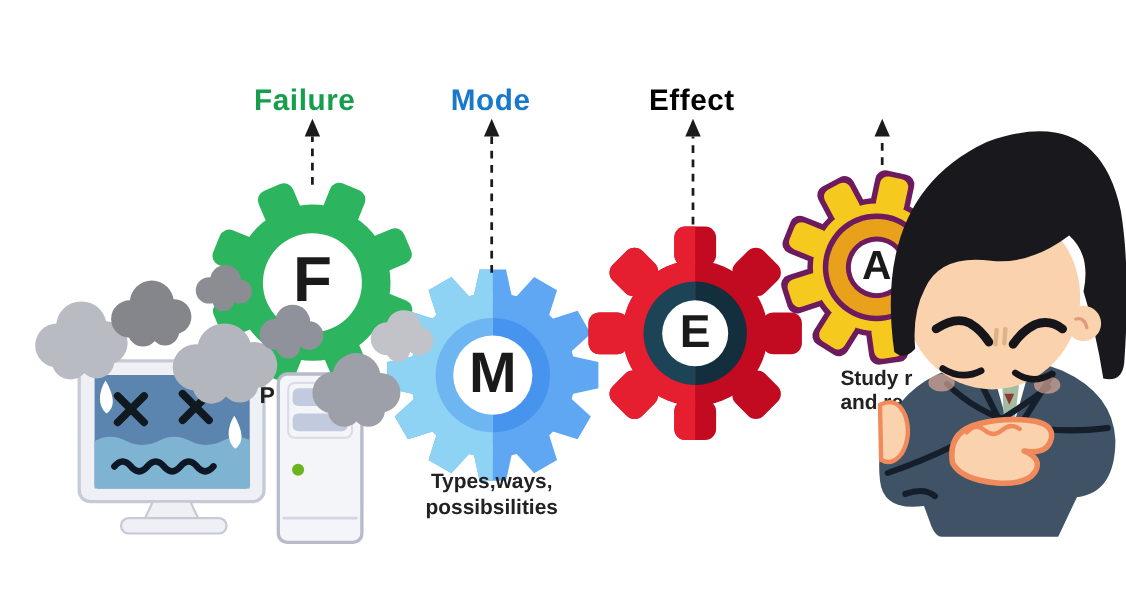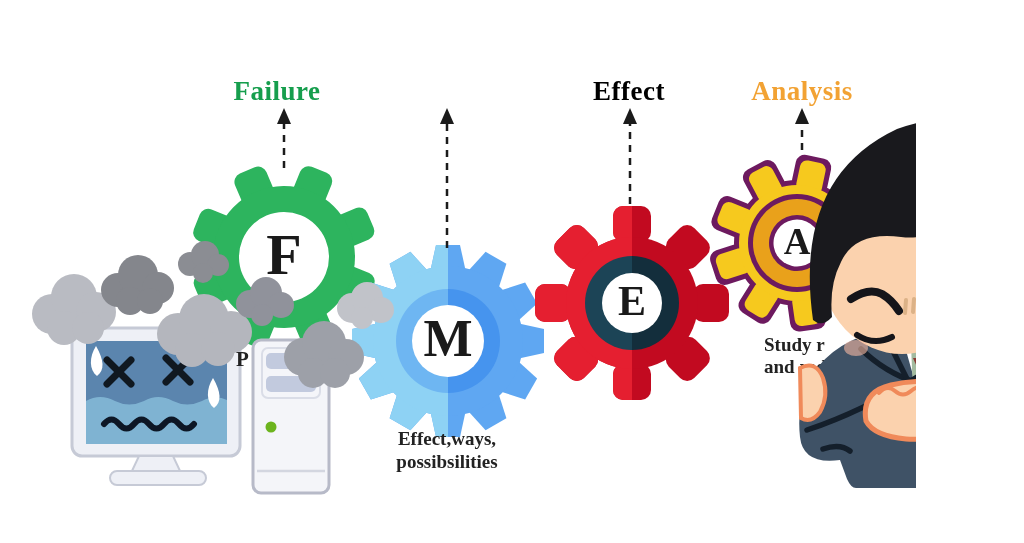--- a/index.html
+++ b/index.html
@@ -1,17 +1,17 @@
 <!DOCTYPE html>
 <html><head>
 <meta charset="utf-8">
 <style>
   html,body{margin:0;padding:0;background:#fff;}
-  #canvas{position:relative;width:916px;height:543px;background:#fff;overflow:hidden;
-          font-family:Liberation Serif, serif;}
+  #canvas{position:relative;width:1024px;height:543px;background:#fff;overflow:hidden;
+          font-family:Liberation Sans, sans-serif;}
   .layer{position:absolute;left:0;top:0;width:1024px;height:543px;}
   .step-label{position:absolute;width:140px;text-align:center;font-weight:700;font-size:27px;letter-spacing:0.5px;}
   .lbl-failure{left:207px;top:76px;color:#169e4d;}
   .lbl-mode{left:376px;top:76px;color:#1879cc;}
   .lbl-effect{left:559px;top:76px;color:#000000;}
   .lbl-analysis{left:732px;top:76px;color:#f2a233;}
   .gear-letter{position:absolute;transform:translate(-50%,-54%);font-weight:700;color:#1a1a1a;line-height:1;}
   .ltr-f{left:284px;top:257px;font-size:58px;}
   .ltr-m{left:448px;top:341px;font-size:52px;}
   .ltr-e{left:632px;top:303px;font-size:42px;}
@@ -215,30 +215,30 @@
     <g fill="#9da0a8">
       <circle cx="303" cy="357" r="19"></circle>
         <circle cx="324" cy="343" r="22"></circle>
         <circle cx="346" cy="357" r="18"></circle>
         <circle cx="313" cy="373" r="15"></circle>
         <circle cx="335" cy="373" r="15"></circle>
     </g>
   </svg>
 
   <div class="step-label lbl-failure">Failure</div>
+  <div class="step-label lbl-mode">Mode</div>
   <div class="step-label lbl-effect">Effect</div>
-  <div class="step-label lbl-analysis">Analysis</div>
 
   <div class="gear-letter ltr-f">F</div>
   <div class="gear-letter ltr-m">M</div>
   <div class="gear-letter ltr-e">E</div>
   <div class="gear-letter ltr-a">A</div>
 
   <div class="caption cap-failure">P</div>
-  <div class="caption cap-mode">Effect,ways,
+  <div class="caption cap-mode">Types,ways,
 possibsilities</div>
   <div class="caption cap-analysis">Study r
 and red</div>
 
   <svg class="layer" viewBox="0 0 1024 543">
     <g>
       <path d="M856 488 L962 488 L979 452 Q1014 448 1014 400 Q1012 358 966 337 Q928 321 884 330 Q835 340 813 374 Q796 400 800 437 Q803 465 840 460 L847 479 Q851 488 856 488 Z" fill="#3f5266"></path>
       <path d="M903 340 L934 342 L919 396 Z" fill="#ffffff"></path>
       <path d="M911 344 L927 345 L921 394 L913 393 Z" fill="#a3bba0"></path>
       <g stroke="#141f2b" stroke-width="5.5" fill="none" stroke-linecap="round">

